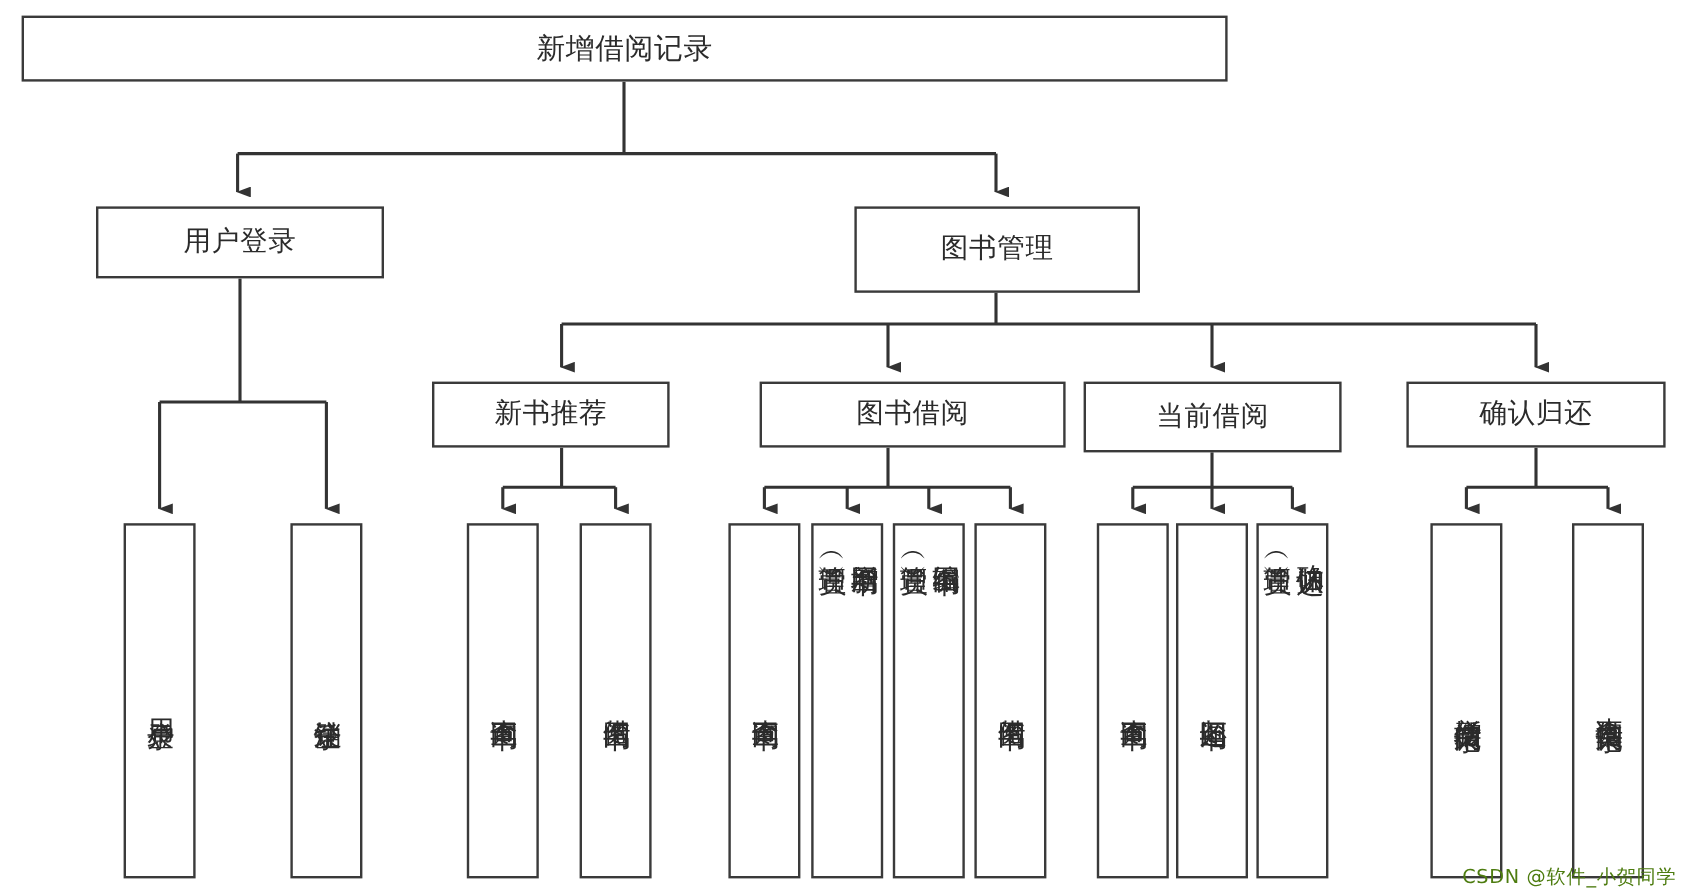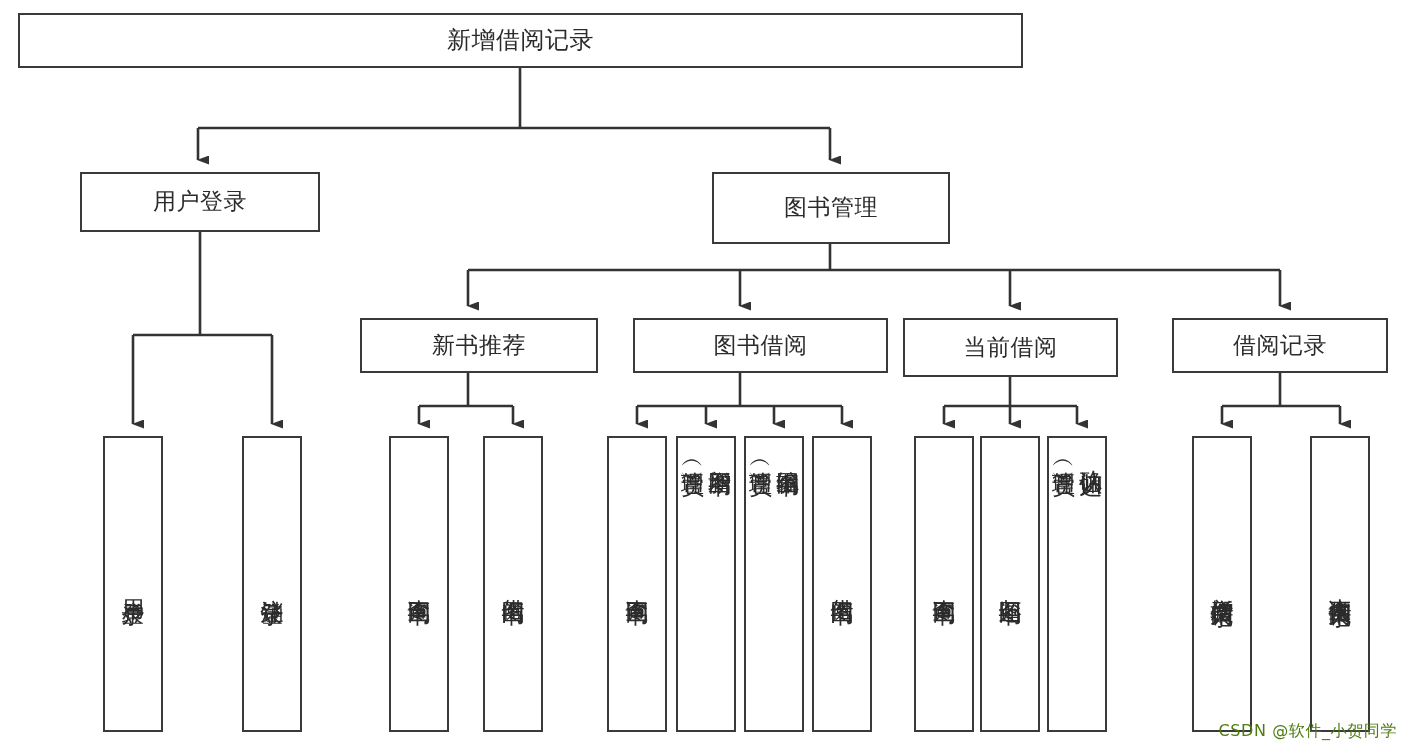--- a/index.html
+++ b/index.html
@@ -137,31 +137,31 @@
     <span class="node-label">新增借阅记录</span>
   </div>
 
   <div class="node horizontal" style="left:80px; top:172px; width:240px; height:60px;">
     <span class="node-label">用户登录</span>
   </div>
   <div class="node horizontal" style="left:712px; top:172px; width:238px; height:72px;">
     <span class="node-label">图书管理</span>
   </div>
 
-  <div class="node horizontal" style="left:360px; top:318px; width:238px; height:55px;">
+  <div class="node horizontal" style="left:360px; top:318px; width:198px; height:55px;">
     <span class="node-label">新书推荐</span>
   </div>
   <div class="node horizontal" style="left:633px; top:318px; width:255px; height:55px;">
     <span class="node-label">图书借阅</span>
   </div>
   <div class="node horizontal" style="left:903px; top:318px; width:215px; height:59px;">
     <span class="node-label">当前借阅</span>
   </div>
   <div class="node horizontal" style="left:1172px; top:318px; width:216px; height:55px;">
-    <span class="node-label">借阅记录</span>
+    <span class="node-label">确认归还</span>
   </div>
 
   <div class="node vertical centered" style="left:103px; top:436px; width:60px; height:296px;">
     <span class="node-label">用户登录</span>
   </div>
   <div class="node vertical centered" style="left:242px; top:436px; width:60px; height:296px;">
     <span class="node-label">注销登录</span>
   </div>
 
   <div class="node vertical centered" style="left:389px; top:436px; width:60px; height:296px;">

